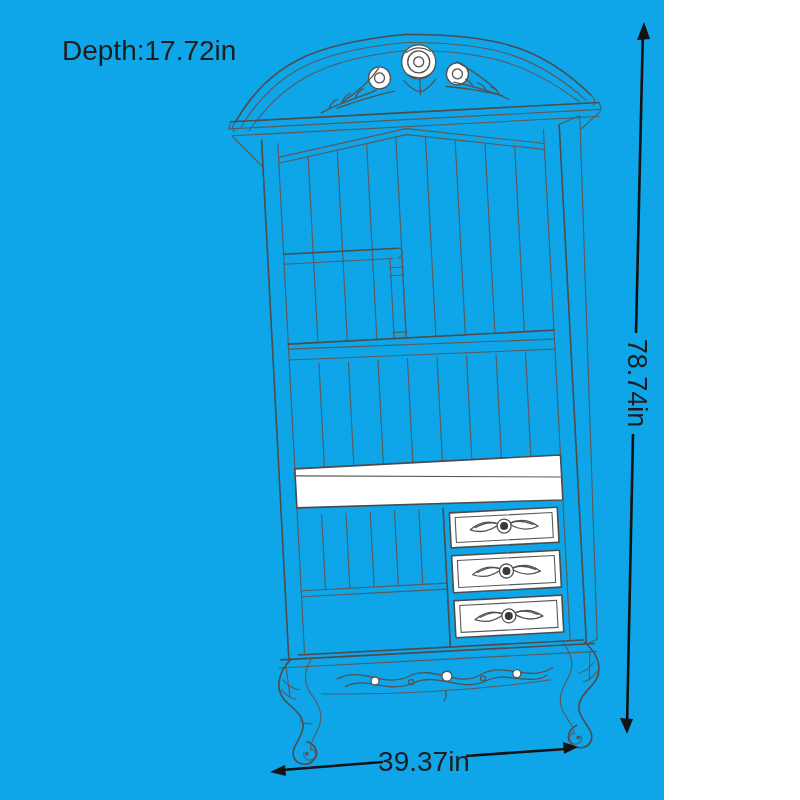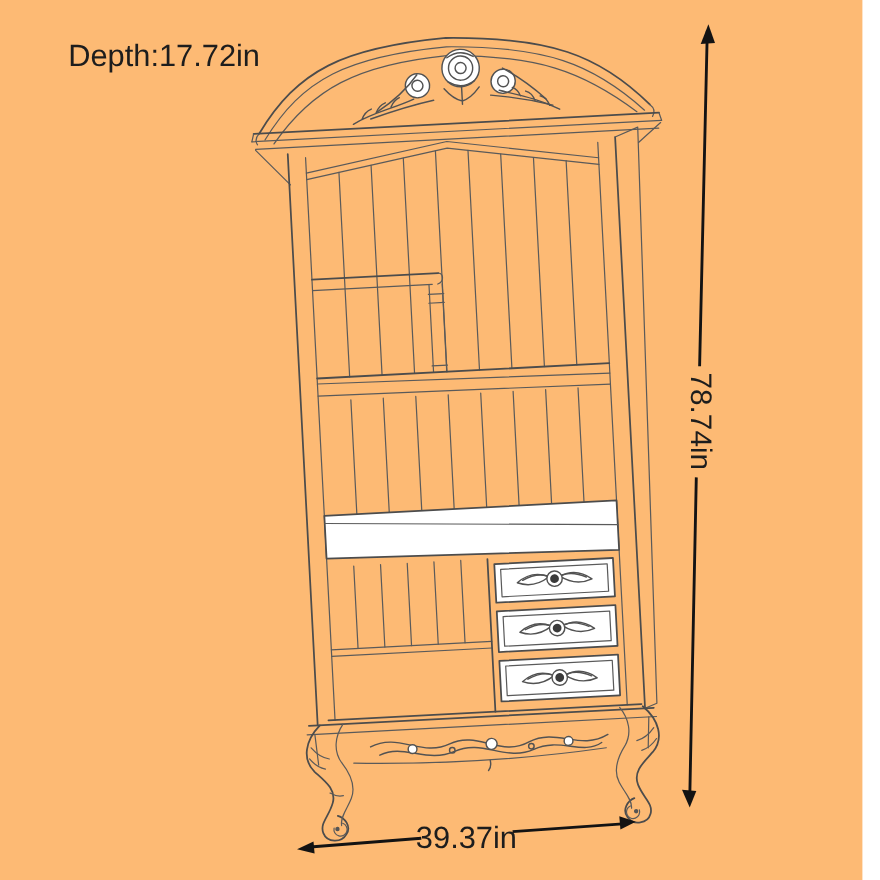--- a/index.html
+++ b/index.html
@@ -1,16 +1,16 @@
 <!DOCTYPE html>
 <html><head>
 <meta charset="utf-8">
 <style>
   html,body{margin:0;padding:0;background:#ffffff;}
-  .stage{position:relative;width:784px;height:800px;background:#fdba74;overflow:hidden;
+  .stage{position:relative;width:664px;height:800px;background:#0ea5e9;overflow:hidden;
          font-family:"Liberation Sans", sans-serif;}
   svg{display:block;}
   .ln{stroke:#4c4c4c;stroke-width:1.6;fill:none;stroke-linecap:round;stroke-linejoin:round;}
   .ln2{stroke:#5a5a5a;stroke-width:1.1;fill:none;stroke-linecap:round;stroke-linejoin:round;}
   .lncarve{stroke:#525252;stroke-width:1.3;fill:none;stroke-linecap:round;stroke-linejoin:round;}
   .fw{fill:#ffffff;}
   .dimline{stroke:#131313;stroke-width:2.6;fill:none;stroke-linecap:butt;}
   .dimhead{fill:#131313;stroke:none;}
   .dimtext{font-family:"Liberation Sans", sans-serif;font-size:27px;}
   .depthtext{font-family:"Liberation Sans", sans-serif;font-size:28px;}

